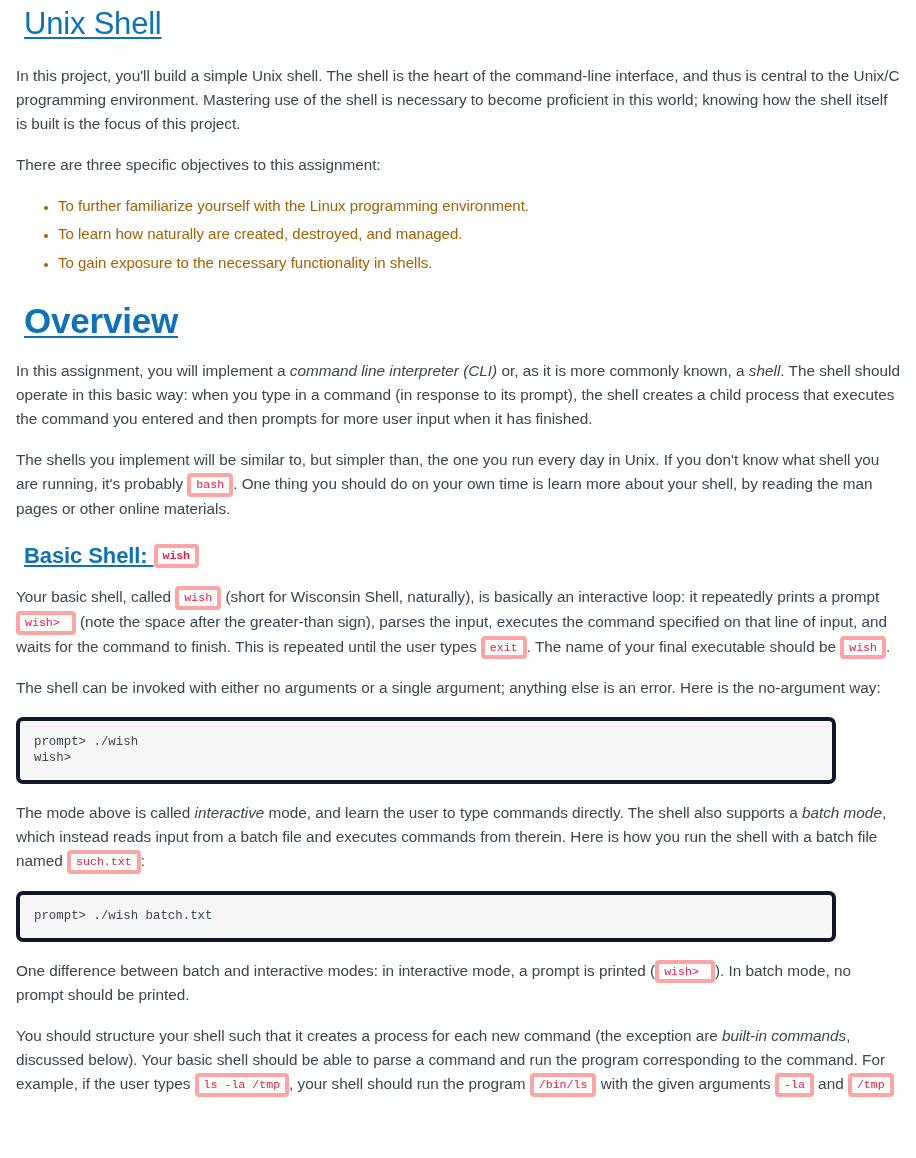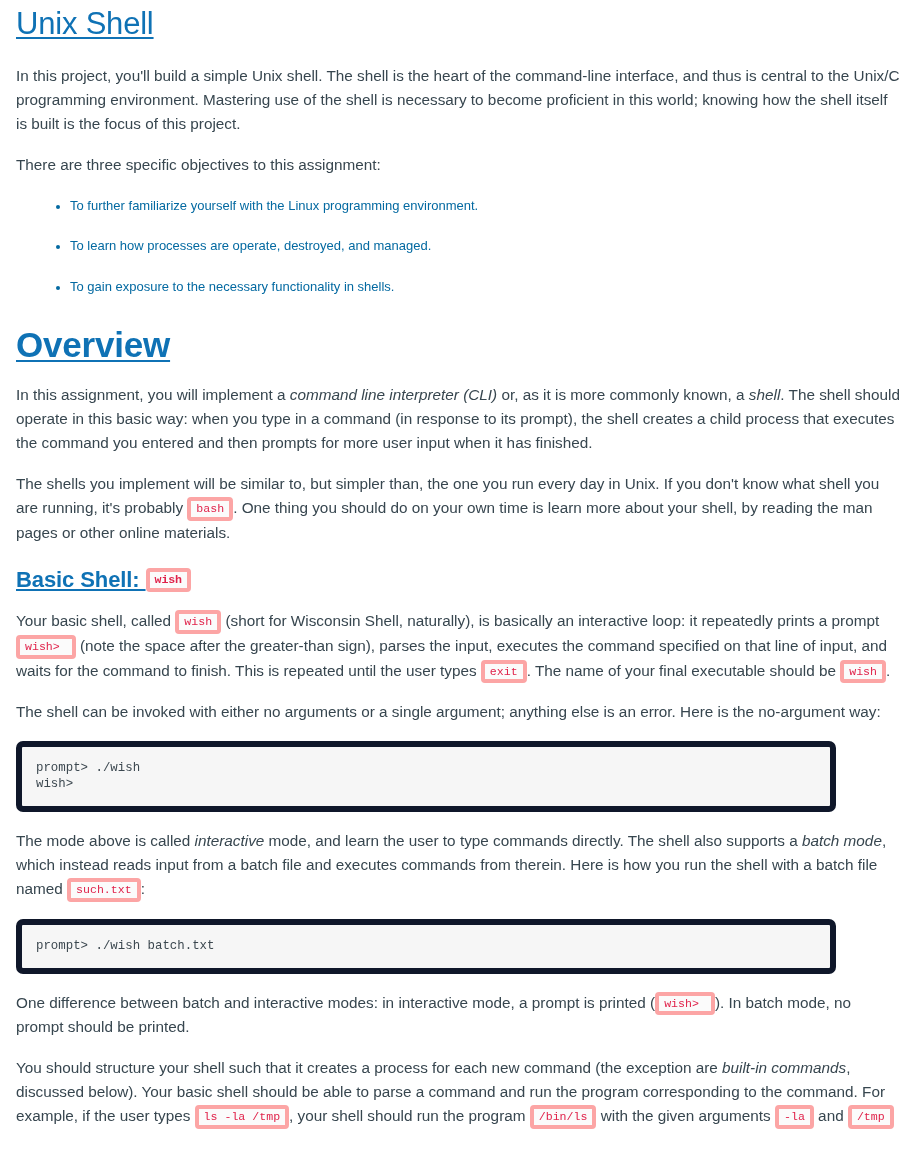--- a/index.html
+++ b/index.html
@@ -38,38 +38,39 @@
     font-weight: 700;
     line-height: 1.2;
     margin: 22px 0 16px 0;
     letter-spacing: -0.1px;
   }
   .hlink {
     color: #0f72b5;
     text-decoration: underline;
     text-underline-offset: 3px;
     text-decoration-thickness: 1.5px;
+    margin-left: 8px;
   }
   h3.doc-h3 .hlink { text-underline-offset: 2px; }
   p.para {
     font-size: 15.3px;
     line-height: 24px;
     margin: 0 0 17px 0;
     color: #37464f;
   }
   ul.obj-list {
     margin: 0 0 16px 0;
     padding-left: 38px;
     list-style: disc;
   }
   ul.obj-list li {
-    font-size: 13px;
+    font-size: 15px;
     line-height: 24.5px;
-    color: #0369a1;
-    margin: 16px;
+    color: #a16207;
+    margin: 4px;
   }
   ul.obj-list li::marker { font-size: 12px; }
   code.chip {
     font-family: "Liberation Mono", "DejaVu Sans Mono", monospace;
     font-size: 11.6px;
     color: #e0224a;
     background: #fbfbfb;
     border: 4px solid #fca5a5;
     border-radius: 4px;
     padding: 2px 5px 2px 5px;
@@ -82,21 +83,21 @@
   h3.doc-h3 code.chip {
     font-size: 11.6px;
     vertical-align: 4px;
   }
   pre.codeblock {
     font-family: "Liberation Mono", "DejaVu Sans Mono", monospace;
     font-size: 12.4px;
     line-height: 16px;
     color: #3b474f;
     background: #f6f6f6;
-    border: 6px solid #0f172a;
+    border: 4px solid #0f172a;
     border-radius: 7px;
     margin: 0 0 17px 0;
     padding: 13px 14px 14px 14px;
     width: 820px;
     box-sizing: border-box;
     overflow: hidden;
     white-space: pre;
   }
   em { font-style: italic; }
 </style>
@@ -106,21 +107,21 @@
 <div class="page">
 
   <h1 class="doc-h1"><a class="hlink" href="#">Unix Shell</a></h1>
 
   <p class="para">In this project, you'll build a simple Unix shell. The shell is the heart of the command-line interface, and thus is central to the Unix/C programming environment. Mastering use of the shell is necessary to become proficient in this world; knowing how the shell itself is built is the focus of this project.</p>
 
   <p class="para">There are three specific objectives to this assignment:</p>
 
   <ul class="obj-list">
     <li>To further familiarize yourself with the Linux programming environment.</li>
-    <li>To learn how processes are operate, destroyed, and managed.</li>
+    <li>To learn how naturally are created, destroyed, and managed.</li>
     <li>To gain exposure to the necessary functionality in shells.</li>
   </ul>
 
   <h2 class="doc-h2"><a class="hlink" href="#">Overview</a></h2>
 
   <p class="para"><span>In this assignment, you will implement a </span><em>command line interpreter (CLI)</em><span> or, as it is more commonly known, a </span><em>shell</em><span>. The shell should operate in this basic way: when you type in a command (in response to its prompt), the shell creates a child process that executes the command you entered and then prompts for more user input when it has finished.</span></p>
 
   <p class="para"><span>The shells you implement will be similar to, but simpler than, the one you run every day in Unix. If you don't know what shell you are running, it's probably </span><code class="chip">bash</code><span>. One thing you should do on your own time is learn more about your shell, by reading the man pages or other online materials.</span></p>
 
 

